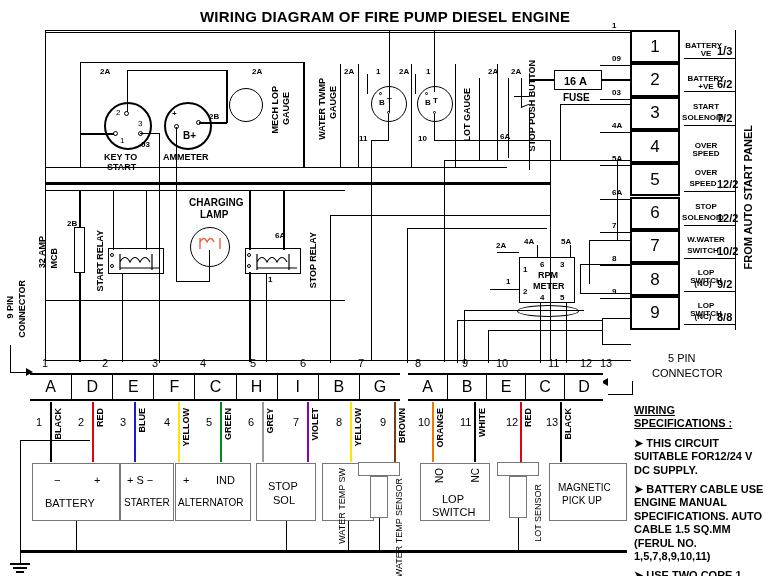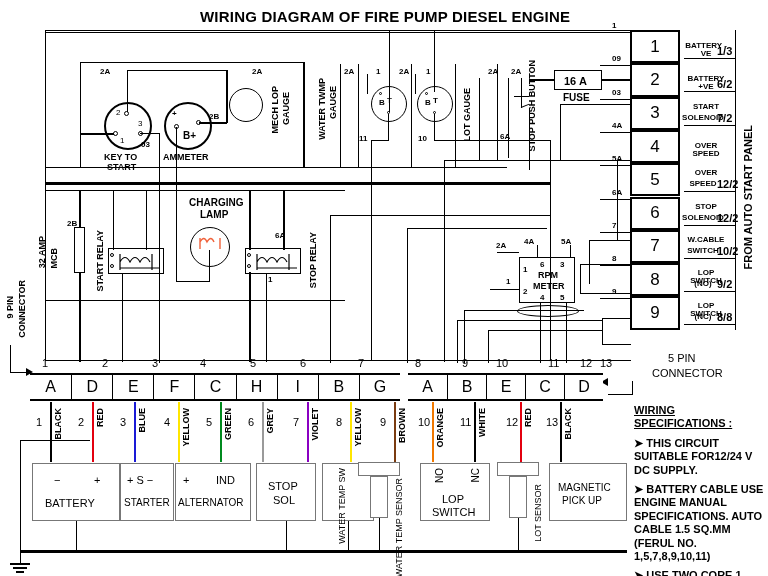--- a/index.html
+++ b/index.html
@@ -348,21 +348,21 @@
     <div class="numcell" style="left: 630px; top: 196.5px; width: 50px; height: 33.3px;">6</div>
     <div class="t" style="position: absolute; left: 612px; top: 188.5px; font-weight: bold;">6A</div>
     <div class="ln" style="left: 600px; top: 198.5px; width: 30px; height: 1px;"></div>
     <div class="t" style="position: absolute; left: 684px; top: 202.5px; font-weight: bold; width: 44px; text-align: center; white-space: normal;">STOP</div>
     <div class="t" style="position: absolute; left: 680px; top: 213.5px; font-weight: bold; width: 46px; text-align: center;">SOLENOID</div>
     <div class="t11" style="position: absolute; left: 717px; top: 211.5px; font-weight: bold;">12/2</div>
     <div class="ln" style="left: 684px; top: 224.5px; width: 52px; height: 1px;"></div>
     <div class="numcell" style="left: 630px; top: 229.8px; width: 50px; height: 33.3px;">7</div>
     <div class="t" style="position: absolute; left: 612px; top: 221.8px; font-weight: bold;">7</div>
     <div class="ln" style="left: 600px; top: 231.8px; width: 30px; height: 1px;"></div>
-    <div class="t" style="position: absolute; left: 684px; top: 235.8px; font-weight: bold; width: 44px; text-align: center; white-space: normal;">W.CABLE</div>
+    <div class="t" style="position: absolute; left: 684px; top: 235.8px; font-weight: bold; width: 44px; text-align: center; white-space: normal;">W.WATER</div>
     <div class="t" style="position: absolute; left: 680px; top: 246.8px; font-weight: bold; width: 46px; text-align: center;">SWITCH</div>
     <div class="t11" style="position: absolute; left: 717px; top: 244.8px; font-weight: bold;">10/2</div>
     <div class="ln" style="left: 684px; top: 257.8px; width: 52px; height: 1px;"></div>
     <div class="numcell" style="left: 630px; top: 263.1px; width: 50px; height: 33.3px;">8</div>
     <div class="t" style="position: absolute; left: 612px; top: 255.1px; font-weight: bold;">8</div>
     <div class="ln" style="left: 600px; top: 265.1px; width: 30px; height: 1px;"></div>
     <div class="t" style="position: absolute; left: 684px; top: 269.1px; font-weight: bold; width: 44px; text-align: center; white-space: normal;">LOP SWITCH</div>
     <div class="t" style="position: absolute; left: 680px; top: 280.1px; font-weight: bold; width: 46px; text-align: center;">(NO)</div>
     <div class="t11" style="position: absolute; left: 717px; top: 278.1px; font-weight: bold;">9/2</div>
     <div class="ln" style="left: 684px; top: 291.1px; width: 52px; height: 1px;"></div>

